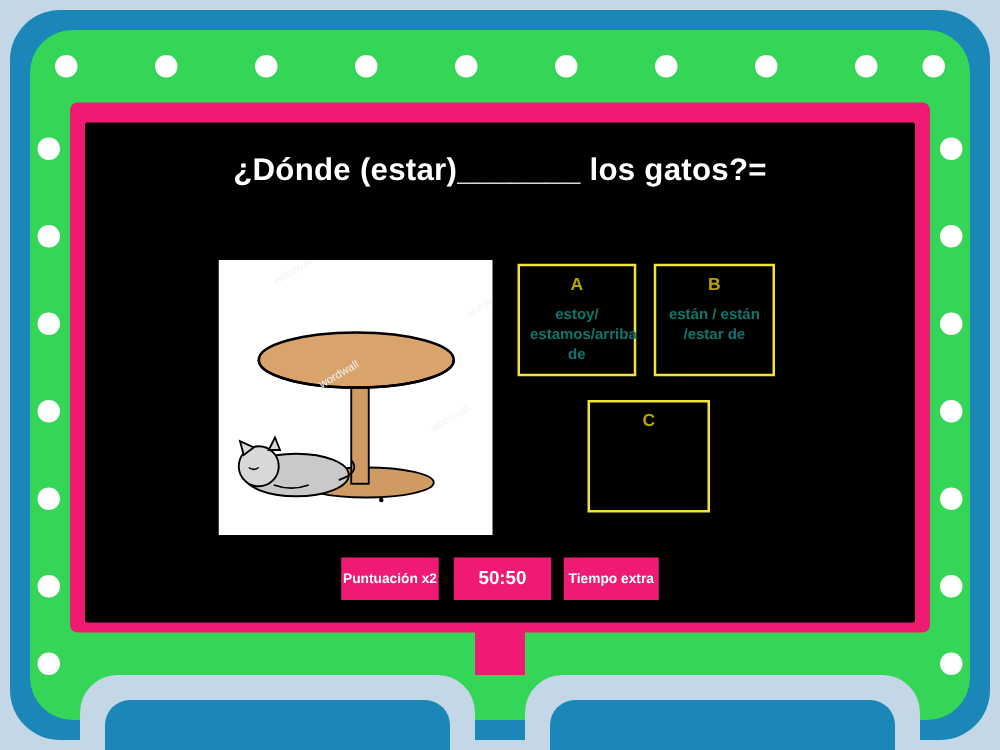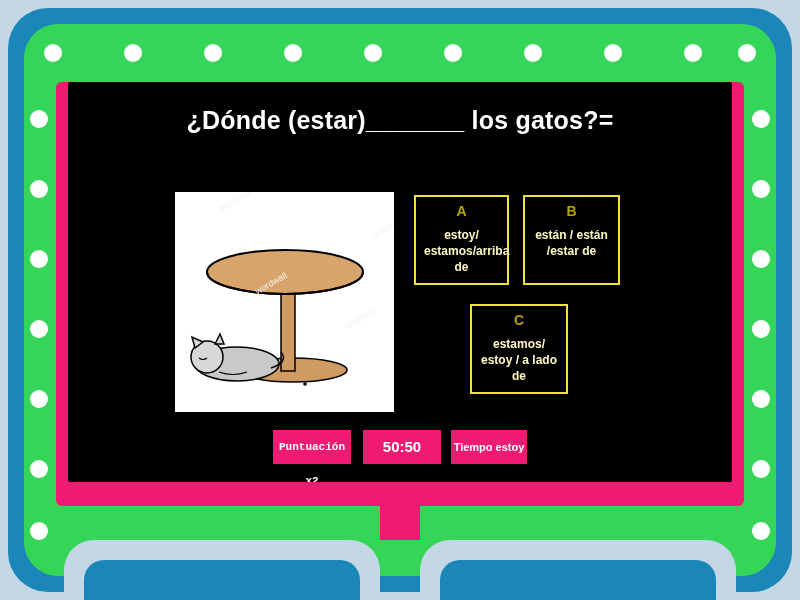--- a/index.html
+++ b/index.html
@@ -50,21 +50,21 @@
     top: 82px;
     width: 688px;
     height: 424px;
     background: #ef1a72;
     border-radius: 6px;
   }
   
   .screen {
     position: absolute;
     left: 68px;
-    top: 82px;
+    top: 98px;
     width: 664px;
     height: 400px;
     background: #000000;
     border-radius: 2px;
     overflow: hidden;
   }
 
   
   .leg-gap {
     position: absolute;
@@ -164,21 +164,21 @@
     padding-top: 6px;
   }
   .answer .letter {
     color: #b5a400;
     font-size: 14px;
     font-weight: bold;
     display: block;
     margin-bottom: 8px;
   }
   .answer .txt {
-    color: #fef9c3;
+    color: #0f766e;
     font-size: 12px;
     font-weight: bold;
     line-height: 1.35;
     display: block;
     padding: 0 8px;
   }
   #ans-a { left: 346px; top: 113px; width: 95px; height: 90px; }
   #ans-b { left: 455px; top: 113px; width: 97px; height: 90px; }
   #ans-c { left: 402px; top: 222px; width: 98px; height: 90px; }
 
@@ -196,21 +196,21 @@
     color: #ffffff;
     font-weight: bold;
     font-size: 11px;
     border: none;
     height: 34px;
     line-height: 34px;
     text-align: center;
     cursor: pointer;
     padding: 0;
   }
-  #pw-0 { left: 0px; width: 78px; font-family: Liberation Mono, monospace; }
+  #pw-0 { left: 0px; width: 78px; }
   #pw-1 { left: 90px; width: 78px; font-size: 15px; }
   #pw-2 { left: 178px; width: 76px; }
 </style>
 </head>
 <body>
 
 <div class="stage">
 
   <div class="ring-blue"></div>
   <div class="ring-green"></div>
@@ -288,23 +288,22 @@
     <div class="answer" id="ans-a">
       <span class="letter">A</span>
       <span class="txt">estoy/ estamos/arriba de</span>
     </div>
     <div class="answer" id="ans-b">
       <span class="letter">B</span>
       <span class="txt">están / están /estar de</span>
     </div>
     <div class="answer" id="ans-c">
       <span class="letter">C</span>
-      <span class="txt">estamos/ estoy / a lado de</span>
     </div>
 
     <div class="powerups">
       <button class="pw" id="pw-0">Puntuación x2</button>
       <button class="pw" id="pw-1">50:50</button>
-      <button class="pw" id="pw-2">Tiempo estoy</button>
+      <button class="pw" id="pw-2">Tiempo extra</button>
     </div>
 
   </div>
 </div>
 
 </body></html>

